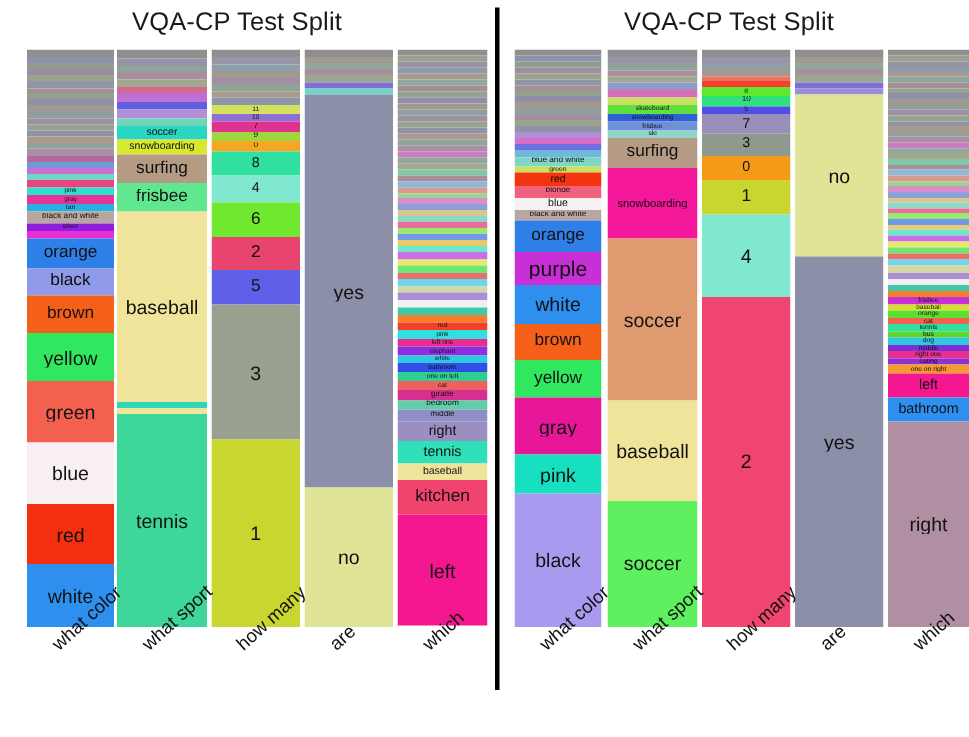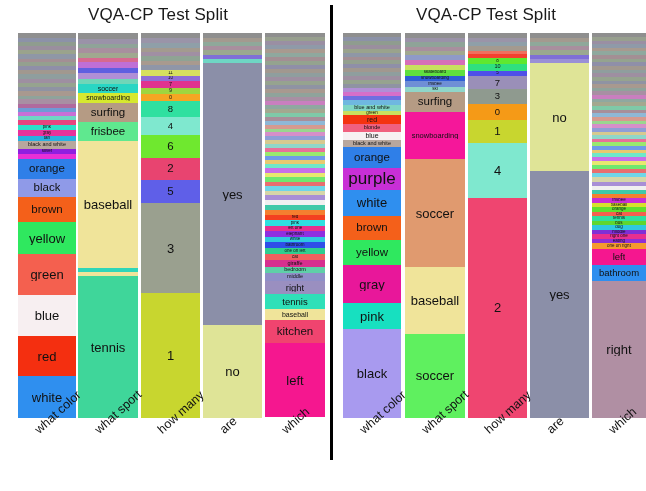--- a/index.html
+++ b/index.html
@@ -362,21 +362,21 @@
         <div class="seg" style="height: 8.43946px; background: rgb(247, 240, 242);">
           <span style="font-size: 7px;">blue</span>
         </div>
         <div class="seg" style="height: 6.83194px; background: rgb(184, 167, 158);">
           <span style="font-size: 5.5px;">black and white</span>
         </div>
         <div class="seg" style="height: 20.8977px; background: rgb(47, 127, 232);">
           <span style="font-size: 11.5px;">orange</span>
         </div>
         <div class="seg" style="height: 21.7015px; background: rgb(200, 47, 214);">
-          <span style="font-size: 17px;">purple</span>
+          <span style="font-size: 14px;">purple</span>
         </div>
         <div class="seg" style="height: 26.524px; background: rgb(47, 143, 239);">
           <span style="font-size: 13px;">white</span>
         </div>
         <div class="seg" style="height: 24.1127px; background: rgb(244, 96, 26);">
           <span style="font-size: 11.5px;">brown</span>
         </div>
         <div class="seg" style="height: 24.9165px; background: rgb(47, 232, 95);">
           <span style="font-size: 11.5px;">yellow</span>
         </div>

